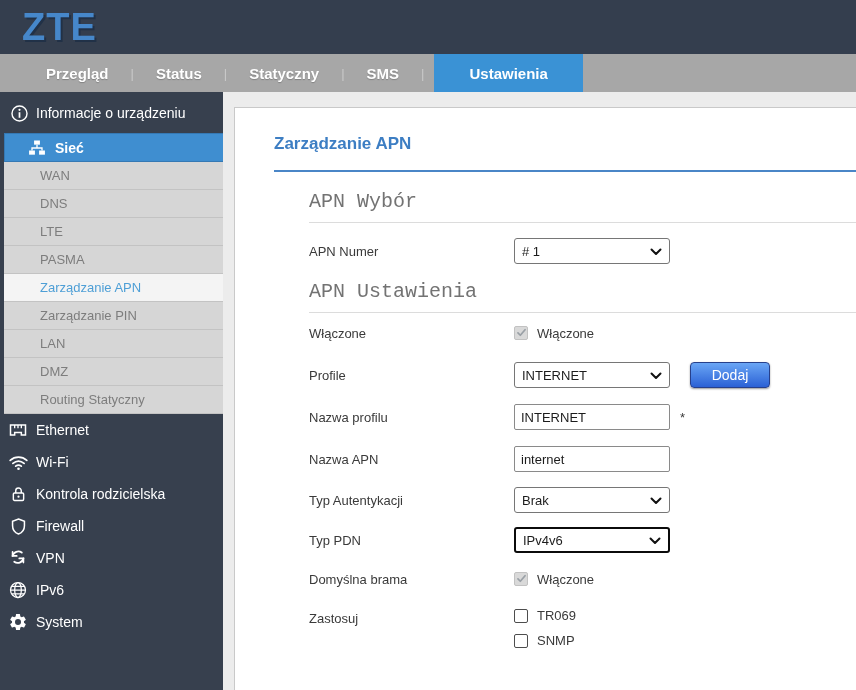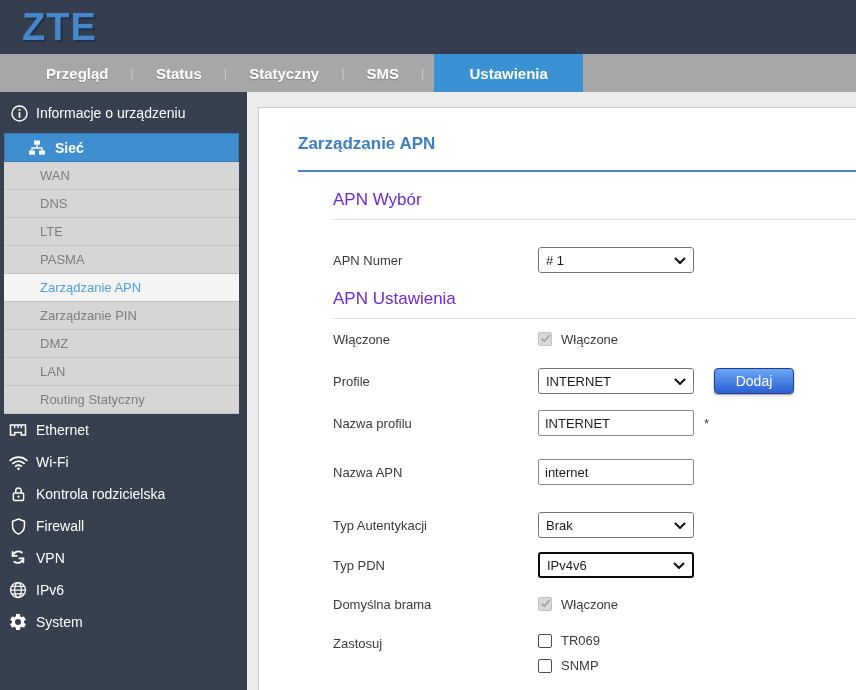--- a/index.html
+++ b/index.html
@@ -15,43 +15,43 @@
   .nav { height:38px; background:#a7a7a7; display:flex; align-items:stretch; padding-left:34px; }
   .nav-tab { display:flex; align-items:center; padding:0 12px; color:#fff; font-weight:bold;
              font-size:15px; text-shadow:0 1px 1px rgba(60,60,60,.35); cursor:pointer; }
   .nav-sep { display:flex; align-items:center; color:#c9c9c9; font-size:13px; padding:0 10px; }
   .nav-tab.active { background:#3a92d5; padding:0 35px; text-shadow:none; }
 
   
   .body-row { display:flex; height:598px; }
 
   
-  .sidebar { width:247px; background:#37404e; flex-shrink:0; color:#fff; }
+  .sidebar { width:223px; background:#37404e; flex-shrink:0; color:#fff; }
   .sb-info { display:flex; align-items:center; gap:6px; padding:10px 8px 9px 8px; font-size:14px; cursor:pointer; }
   .sb-net { margin-left:4px; width:235px; height:29px; background:#3f8ed0; border:1px solid #3579b4;
             display:flex; align-items:center; gap:7px; padding-left:21px; font-weight:bold; font-size:14px; cursor:pointer; }
   .submenu { margin-left:4px; width:235px; background:#d6d6d6; }
   .submenu-item { height:28px; line-height:27px; padding-left:36px; font-size:13px; color:#7d7d7d;
                   border-bottom:1px solid #c3c3c3; cursor:pointer; }
   .submenu-item.active { background:#f4f4f4; color:#4e9fd6; }
   .sb-item { display:flex; align-items:center; gap:7px; height:32px; padding-left:7px; font-size:14px; cursor:pointer; }
   .sb-item:first-of-type { margin-top:2px; }
   .sb-icon { width:22px; height:22px; display:flex; align-items:center; justify-content:center; flex-shrink:0; }
   .sb-icon svg { display:block; }
 
   
   .content { flex:1; background:#ececec; }
   .panel { margin-left:11px; margin-top:15px; height:583px; background:#fff;
            border:1px solid #c9c9c9; border-right:none; border-bottom:none; padding-left:39px; }
   .page-title { margin-top:26px; font-size:17px; font-weight:bold; color:#3d7ec3; }
   .title-rule { margin-top:16px; border-bottom:2px solid #4a86c7; }
   .form-area { margin-left:35px; }
-  .sec-heading { margin-top:18px; font-size:17px; color:#6d28d9; }
+  .sec-heading { margin-top:18px; font-size:20px; color:#737373;font-family:Liberation Mono, monospace; }
   .sec-rule { margin-top:9px; border-bottom:1px solid #dcdcdc; }
-  .row { display:flex; align-items:center; margin-top:27px; min-height:26px; }
+  .row { display:flex; align-items:center; margin-top:15px; min-height:26px; }
   .row.top { align-items:flex-start; }
   .row-label { width:205px; font-size:13px; color:#3a3a3a; flex-shrink:0; }
   .row.top .row-label { padding-top:3px; }
 
   .select { width:156px; height:26px; border:1px solid #767676; border-radius:3px; background:#fff;
             display:flex; align-items:center; justify-content:space-between; padding:0 7px;
             font-size:13px; color:#1c1c1c; cursor:pointer; }
   .select.focused { border:2px solid #0b0b0b; }
   .chev { flex-shrink:0; }
 
@@ -118,22 +118,22 @@
       <span>Sieć</span>
     </div>
 
     <div class="submenu">
       <div class="submenu-item">WAN</div>
       <div class="submenu-item">DNS</div>
       <div class="submenu-item">LTE</div>
       <div class="submenu-item">PASMA</div>
       <div class="submenu-item active">Zarządzanie APN</div>
       <div class="submenu-item">Zarządzanie PIN</div>
+      <div class="submenu-item">LAN</div>
       <div class="submenu-item">DMZ</div>
-      <div class="submenu-item">LAN</div>
       <div class="submenu-item">Routing Statyczny</div>
     </div>
 
     <div class="sb-item">
       <span class="sb-icon">
         <svg width="20" height="20" viewBox="0 0 24 24">
             <path d="M3 6 h18 v12 h-5 v-3 h-8 v3 H3 Z" fill="none" stroke="#fff" stroke-width="1.8"></path>
             <path d="M8 6 v4 M12 6 v4 M16 6 v4" stroke="#fff" stroke-width="1.6"></path>
           </svg>
       </span>
@@ -250,21 +250,21 @@
           </div>
           <button class="btn-add">Dodaj</button>
         </div>
 
         <div class="row" style="margin-top:16px;">
           <div class="row-label">Nazwa profilu</div>
           <input class="text-input" type="text" value="INTERNET" style="">
           <span class="req">*</span>
         </div>
 
-        <div class="row" style="margin-top:23px;">
+        <div class="row" style="margin-top:16px;">
           <div class="row-label">Nazwa APN</div>
           <input class="text-input" type="text" value="internet" style="">
         </div>
 
         <div class="row">
           <div class="row-label">Typ Autentykacji</div>
           <div class="select">
             <span>Brak</span>
             <span class="chev"><svg width="12" height="8" viewBox="0 0 12 8">
                   <path d="M1.5 1.5 L6 6 L10.5 1.5" fill="none" stroke="#111" stroke-width="2" stroke-linecap="round" stroke-linejoin="round"></path>

